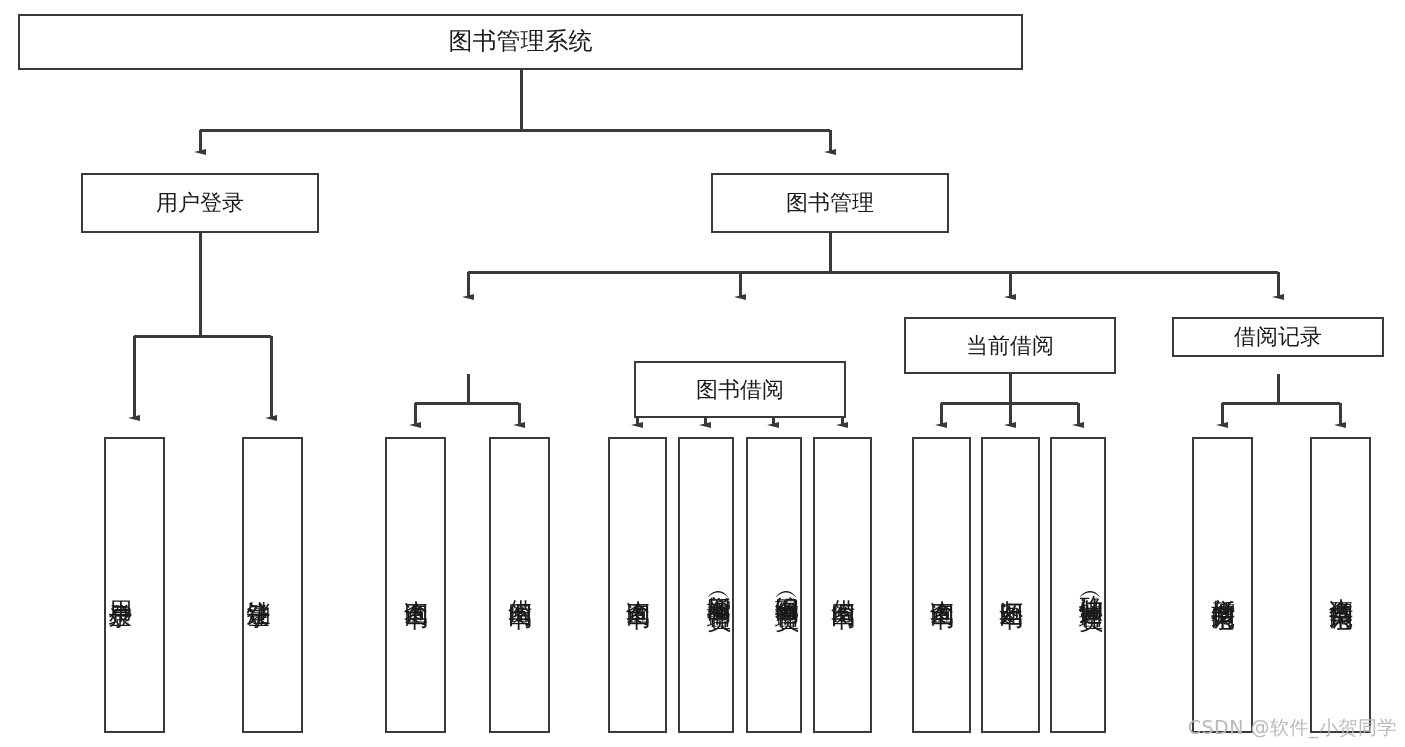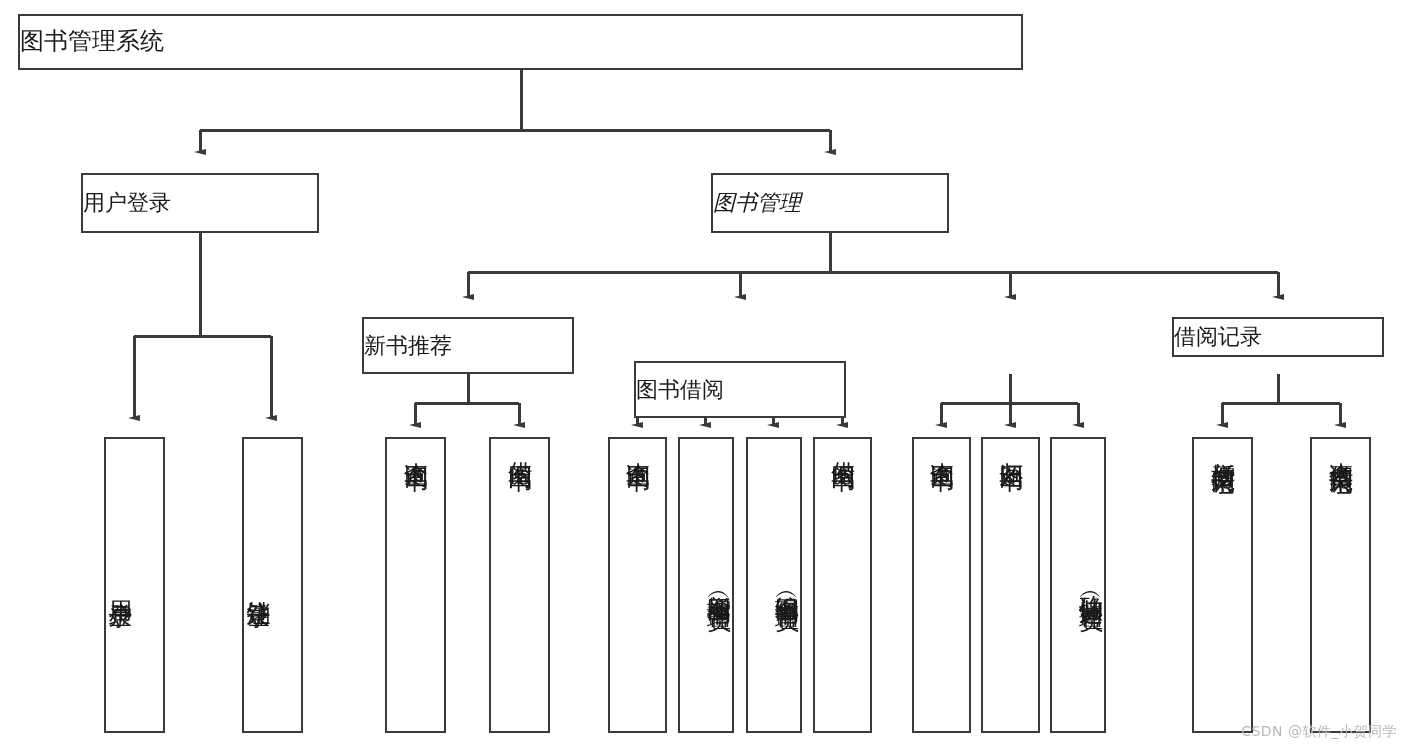--- a/index.html
+++ b/index.html
@@ -26,20 +26,21 @@
     height: 747px;
   }
   .node {
     position: absolute;
     box-sizing: border-box;
     border: 2px solid #3a3a3a;
     background: #ffffff;
     color: #1a1a1a;
     display: flex;
     align-items: center;
+    justify-content: center;
     text-align: center;
     line-height: 1.15;
   }
   .node.root {
     font-size: 24px;
   }
   .node.branch {
     font-size: 22px;
   }
   .node.leaf {
@@ -60,21 +61,21 @@
   .node.leaf .leaf-text {
     writing-mode: vertical-rl;
     text-orientation: upright;
     display: block;
     white-space: nowrap;
   }
   #watermark {
     position: absolute;
     right: 8px;
     bottom: 6px;
-    font-size: 14px;
+    font-size: 19px;
     color: #b9b9b9;
     letter-spacing: 0.5px;
     white-space: nowrap;
     pointer-events: none;
   }
 </style>
 </head>
 <body>
 
 <div id="diagram-root">
@@ -130,32 +131,32 @@
   </svg>
 
   <div class="node root" style="left:18px; top:14px; width:1005px; height:56px;">
     <span>图书管理系统</span>
   </div>
 
   <div class="node branch" style="left:81px; top:173px; width:238px; height:60px;">
     <span>用户登录</span>
   </div>
 
-  <div class="node branch" style="left:711px; top:173px; width:238px; height:60px;font-style:italic;">
+  <div class="node branch" style="left:711px; top:173px; width:238px; height:60px;">
     <span>图书管理</span>
   </div>
 
-  <div class="node branch" style="left:362px; top:317px; width:212px; height:57px;">
-    <span>新书推荐</span>
-  </div>
 
   <div class="node branch" style="left:634px; top:317px; width:212px; height:57px;margin-top:44px;">
     <span>图书借阅</span>
   </div>
 
+  <div class="node branch" style="left:904px; top:317px; width:212px; height:57px;">
+    <span>当前借阅</span>
+  </div>
 
   <div class="node branch" style="left:1172px; top:317px; width:212px; height:40px;">
     <span>借阅记录</span>
   </div>
 
   <div class="node leaf bottom-align" style="left:104px; top:437px; width:61px; height:296px;">
     <span class="leaf-text">用户登录</span>
   </div>
 
   <div class="node leaf bottom-align" style="left:242px; top:437px; width:61px; height:296px;">

